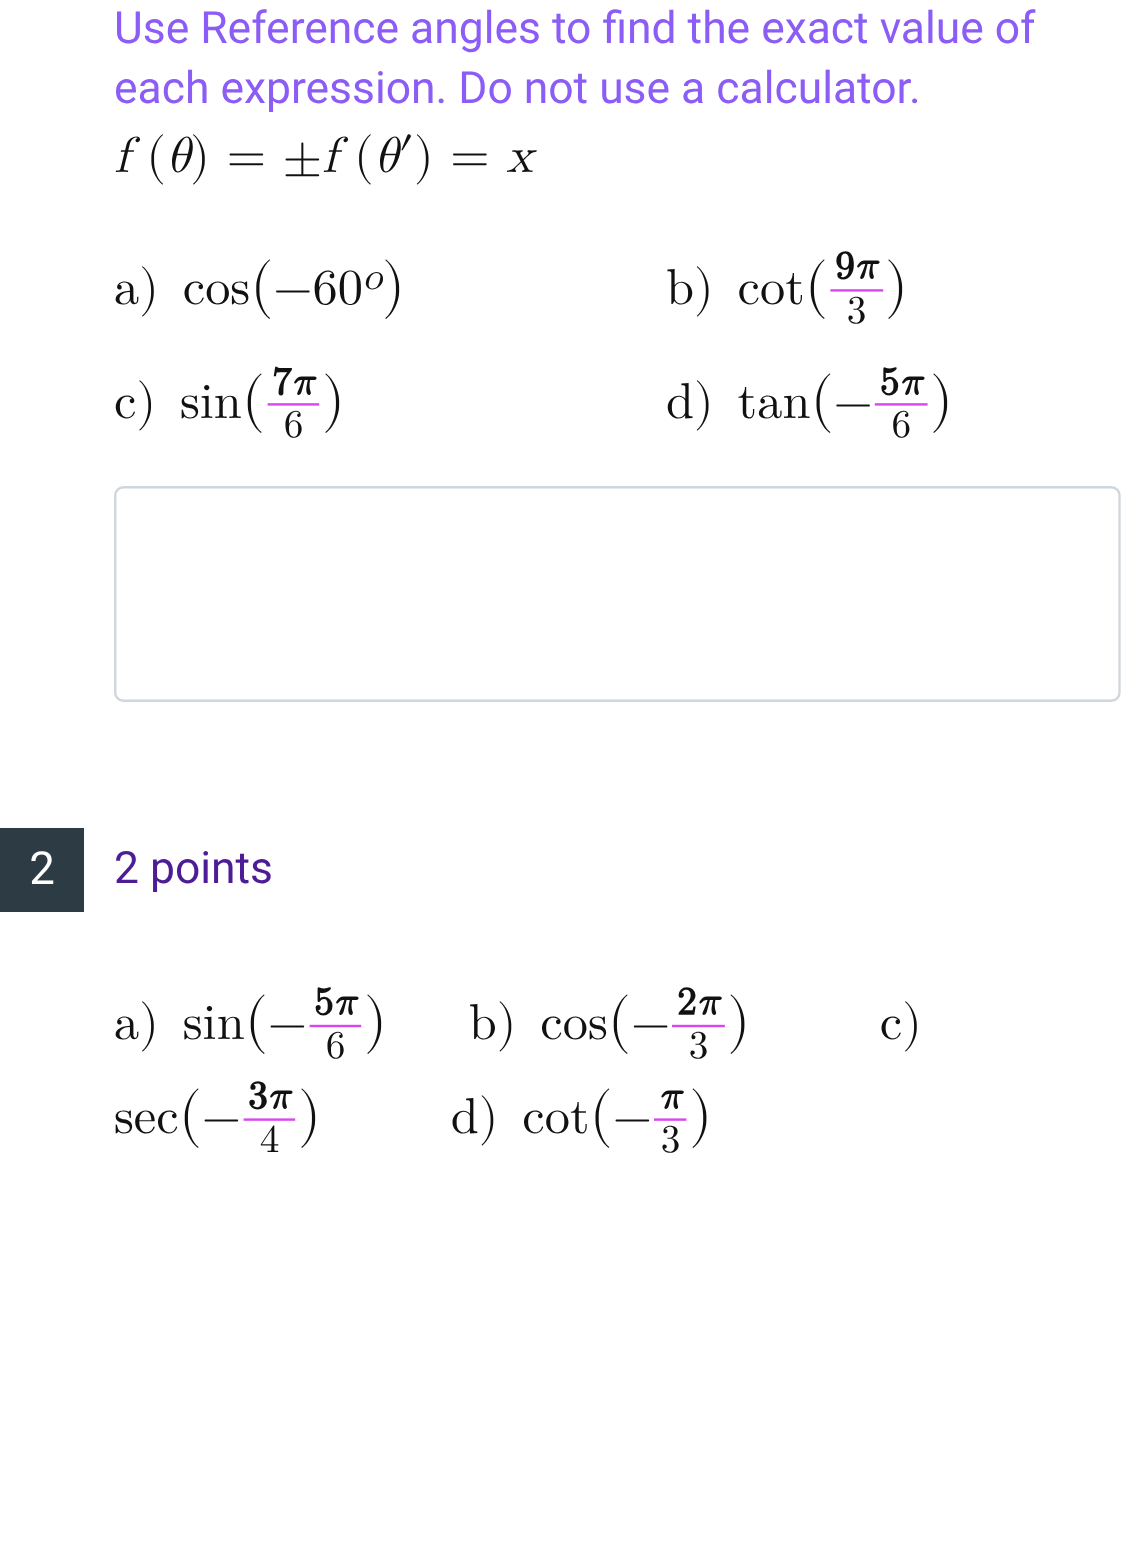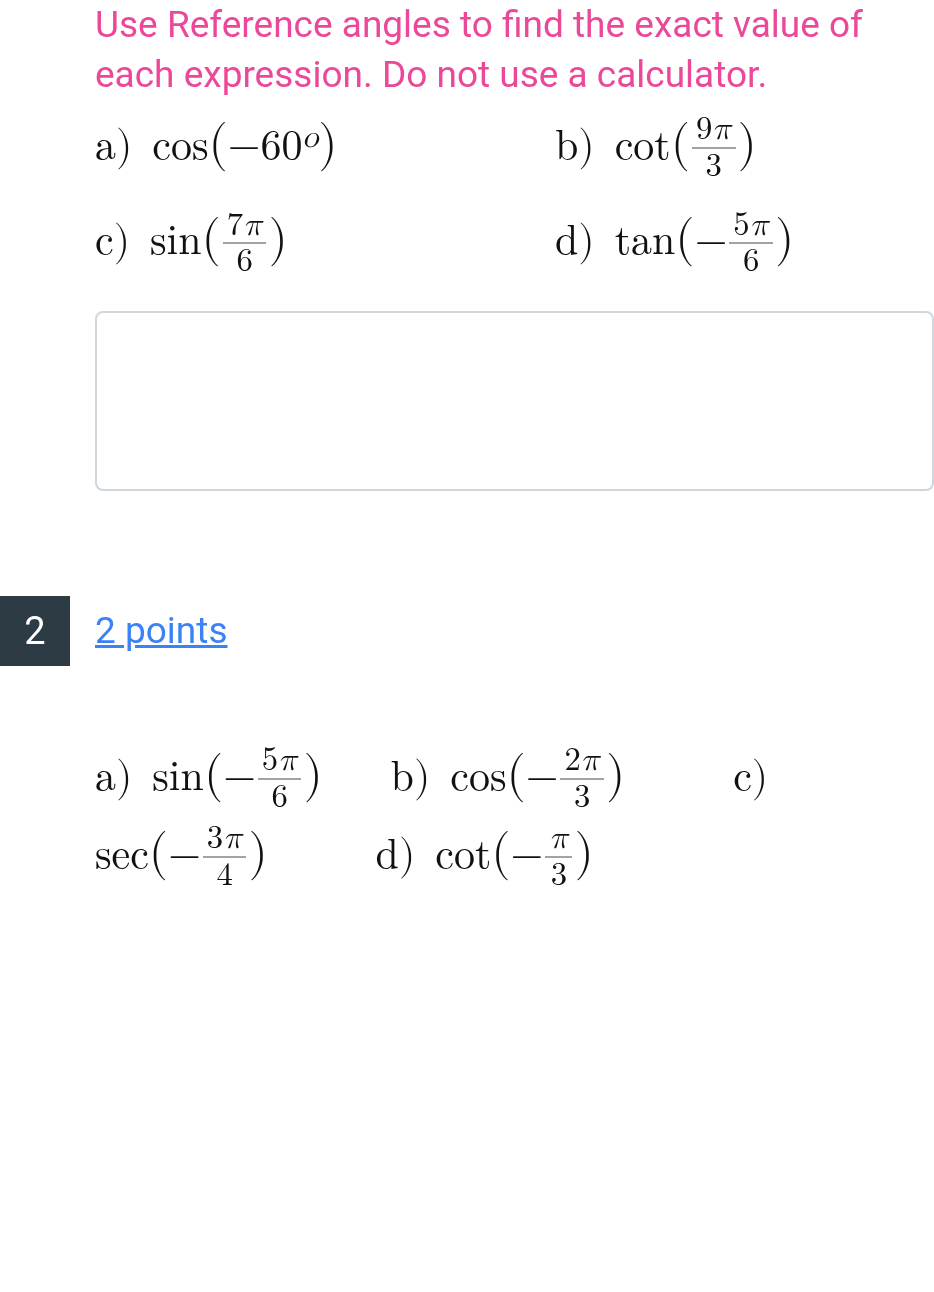--- a/index.html
+++ b/index.html
@@ -24,21 +24,21 @@
     align-items: stretch;
   }
   .content-col {
     flex: 1;
     padding-left: 25px;
     padding-right: 0;
   }
   .prompt {
     font-size: 37px;
     line-height: 1.35;
-    color: #ec4899;
+    color: #8b5cf6;
     margin-bottom: 6px;
   }
   .formula {
     font-family: "Cambria Math", "Latin Modern Math", "STIX Two Math", Georgia, serif;
     font-size: 42px;
     color: #111;
     margin-bottom: 44px;
     margin-top: 6px;
     font-style: italic;
   }
@@ -60,21 +60,21 @@
   .frac {
     display: inline-block;
     vertical-align: middle;
     text-align: center;
     font-size: 0.78em;
     position: relative;
     top: -2px;
     margin: 0 2px;
     font-style: normal;
   }
-  .frac .num { display: block; border-bottom: 2px solid #a3a3a3; padding: 0 4px; line-height: 1.05; }
+  .frac .num { display: block; border-bottom: 2px solid #d946ef; padding: 0 4px; line-height: 1.05; font-weight: bold; }
   .frac .den { display: block; padding: 0 4px; line-height: 1.05; }
   .pi { font-style: italic; }
   .paren { font-size: 1.18em; position: relative; top: 0px; font-style: normal;}
   .answer-box {
     border: 2px solid #cfd6dc;
     border-radius: 8px;
     height: 180px;
     margin-top: 30px;
     margin-right: 0;
     background: #fff;
@@ -91,47 +91,49 @@
     font-size: 38px;
     display: flex;
     align-items: center;
     justify-content: center;
     height: 70px;
   }
   .q-points {
     flex: 1;
     padding-left: 25px;
     font-size: 37px;
-    color: #3b82f6;
+    color: #4c1d95;
     display: flex;
     align-items: center;
     height: 70px;
-    text-decoration: underline;
   }
   .q2-options {
     font-family: "Cambria Math", "Latin Modern Math", "STIX Two Math", Georgia, serif;
     font-size: 42px;
     color: #111;
     line-height: 1.5;
-    margin-top: 48px;
+    margin-top: 30px;
   }
   .q2-line { white-space: nowrap; }
   .gap { display:inline-block; width: 40px; }
   .minus { font-style: normal; }
   .deg { font-style: italic; font-size: 0.75em; position: relative; top:-12px;}
 </style>
 </head>
 <body>
 
 <div class="container">
 
   <div class="content-row">
     <div class="left-rail"></div>
     <div class="content-col">
       <div class="prompt">Use Reference angles to find the exact value of each expression. Do not use a calculator.</div>
+      <div class="formula">
+        f&nbsp;<span class="rm">(</span>θ<span class="rm">)</span>&nbsp;<span class="rm">=</span>&nbsp;<span class="rm">±</span>f&nbsp;<span class="rm">(</span>θ<span class="rm">′)</span>&nbsp;<span class="rm">=</span>&nbsp;x
+      </div>
 
       <div class="options">
         <span class="opt" style="width:430px;">
           <span class="lbl">a)</span>
           <span class="fn">cos</span><span class="paren">(</span><span class="minus">−</span><span class="fn">60</span><span class="deg">o</span><span class="paren">)</span>
         </span>
         <span class="opt">
           <span class="lbl">b)</span>
           <span class="fn">cot</span><span class="paren">(</span><span class="frac"><span class="num">9<span class="pi">π</span></span><span class="den">3</span></span><span class="paren">)</span>
         </span>

